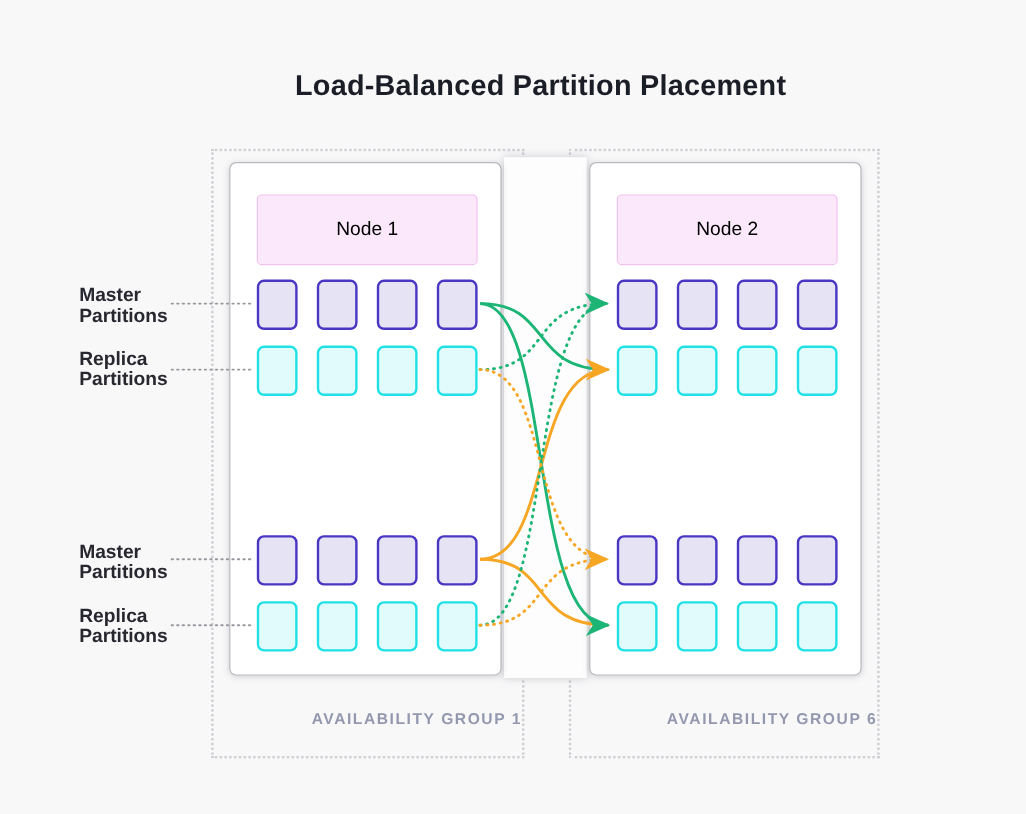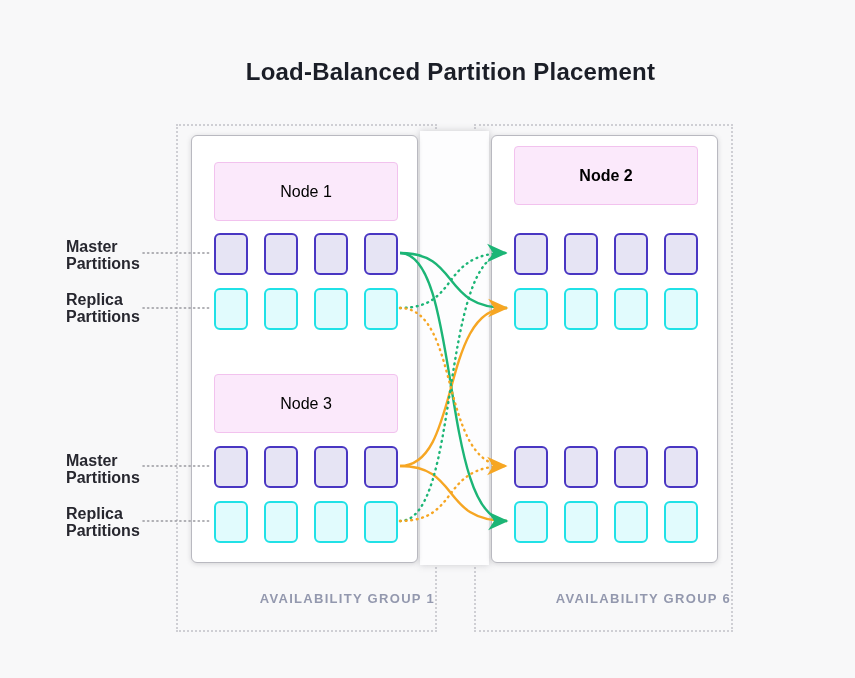--- a/index.html
+++ b/index.html
@@ -69,36 +69,35 @@
         <div class="p-box master"></div>
         <div class="p-box master"></div>
         <div class="p-box master"></div>
       </div>
       <div class="p-row" style="top: 152px;">
         <div class="p-box replica"></div>
         <div class="p-box replica"></div>
         <div class="p-box replica"></div>
         <div class="p-box replica"></div>
       </div>
-      <div class="node-header" style="top: 238px;">Node 3</div>
       <div class="p-row" style="top: 310px;">
         <div class="p-box master"></div>
         <div class="p-box master"></div>
         <div class="p-box master"></div>
         <div class="p-box master"></div>
       </div>
       <div class="p-row" style="top: 365px;">
         <div class="p-box replica"></div>
         <div class="p-box replica"></div>
         <div class="p-box replica"></div>
         <div class="p-box replica"></div>
       </div>
     </div>
   <div class="node-card card2" id="card-1">
-      <div class="node-header" style="top: 10px; font-weight: bold;">Node 2</div>
+      <div class="node-header" style="top: 26px;">Node 2</div>
       <div class="p-row" style="top: 97px;">
         <div class="p-box master"></div>
         <div class="p-box master"></div>
         <div class="p-box master"></div>
         <div class="p-box master"></div>
       </div>
       <div class="p-row" style="top: 152px;">
         <div class="p-box replica"></div>
         <div class="p-box replica"></div>
         <div class="p-box replica"></div>

